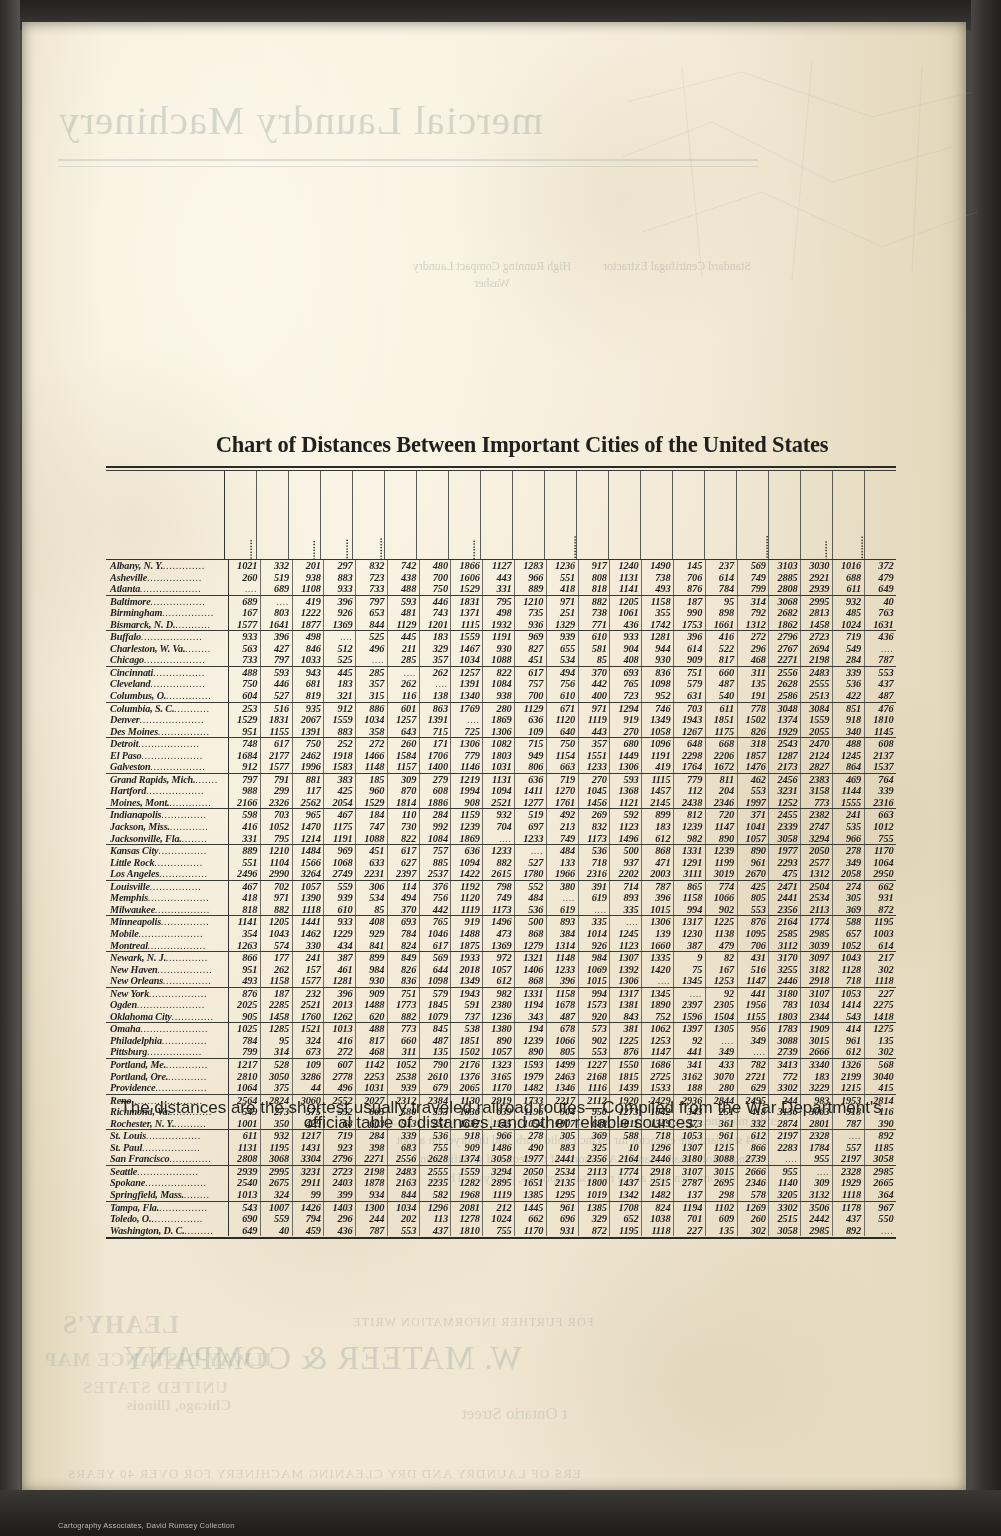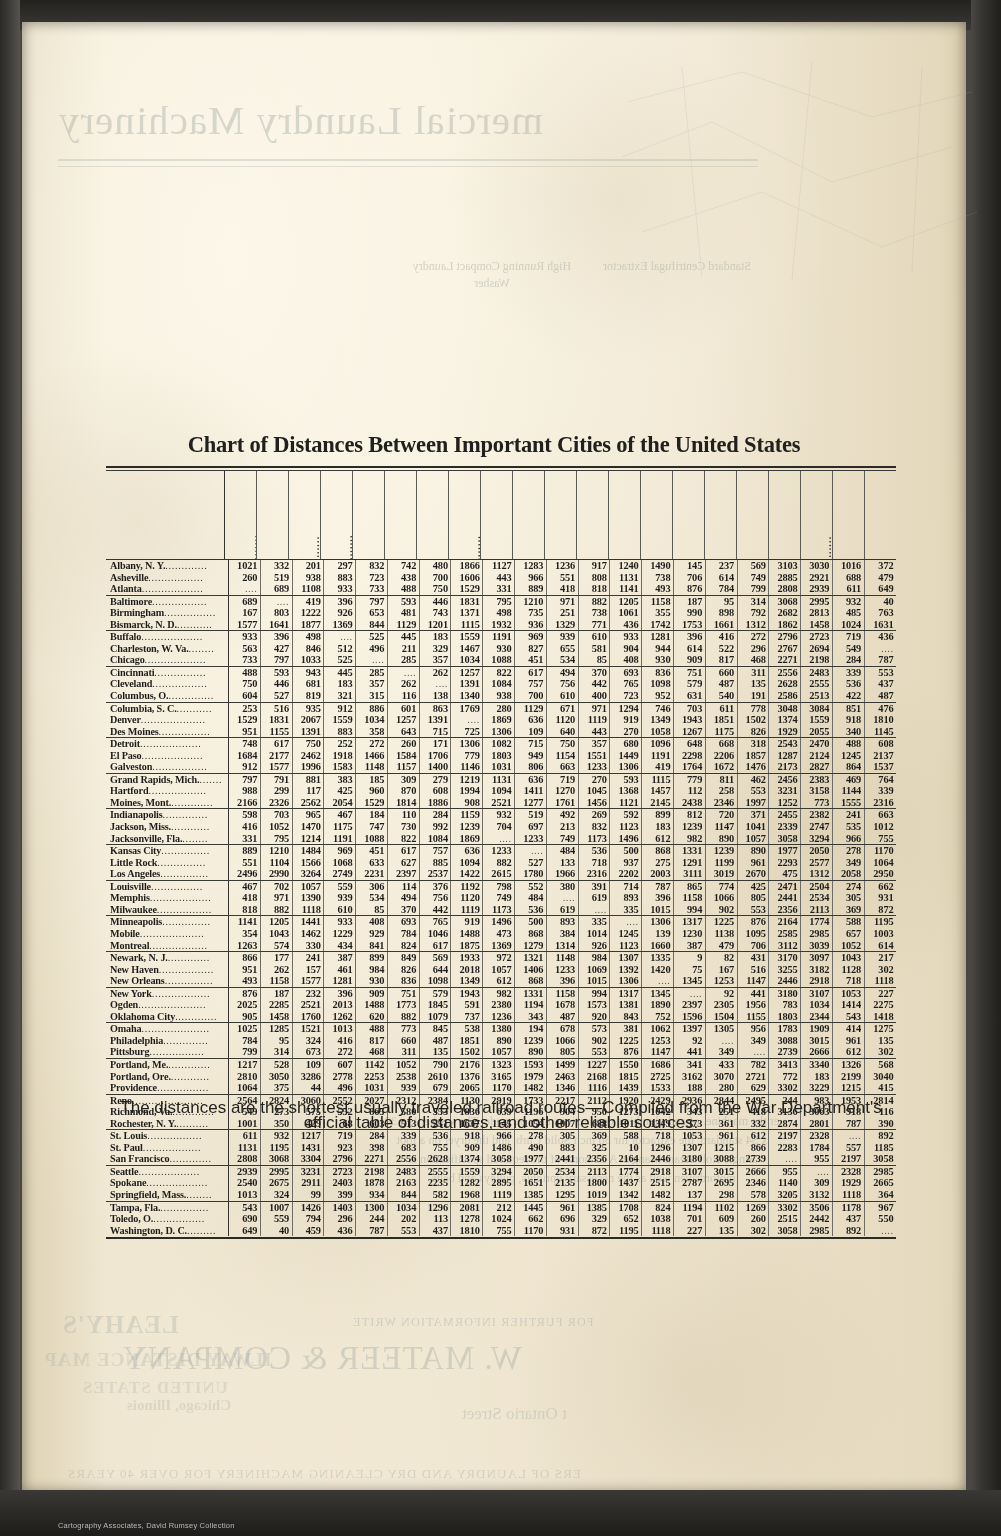--- a/index.html
+++ b/index.html
@@ -199,28 +199,30 @@
   .chart-title {
     position: absolute;
     left: 0; top: 410px;
     width: 944px;
     text-align: center;
     font-family: "Liberation Serif", serif;
     font-weight: bold;
     font-size: 22.5px;
     color: #20201e;
     letter-spacing: -0.2px;
+    padding-left: 28px;
   }
 
   
   .table-wrap {
     position: absolute;
     left: 84px;
     top: 444px;
     width: 790px;
+    font-style: italic;
   }
   .rule-top-thick {
     width: 790px; height: 0;
     border-top: 2.5px solid #2a2a27;
   }
   .rule-top-thin {
     width: 790px; height: 0;
     border-top: 1px solid #3a3a36;
     margin-top: 2px;
   }
@@ -936,21 +938,21 @@
                 <td class="num"><span>870</span></td>
                 <td class="num"><span>608</span></td>
                 <td class="num"><span>1994</span></td>
                 <td class="num"><span>1094</span></td>
                 <td class="num"><span>1411</span></td>
                 <td class="num"><span>1270</span></td>
                 <td class="num"><span>1045</span></td>
                 <td class="num"><span>1368</span></td>
                 <td class="num"><span>1457</span></td>
                 <td class="num"><span>112</span></td>
-                <td class="num"><span>258</span></td>
+                <td class="num"><span>204</span></td>
                 <td class="num"><span>553</span></td>
                 <td class="num"><span>3231</span></td>
                 <td class="num"><span>3158</span></td>
                 <td class="num"><span>1144</span></td>
                 <td class="num"><span>339</span></td>
               </tr>
               <tr class="band-end">
                 <td class="stub"><span>Moines, Mont.</span><span class="dotfill"> .............</span></td>
                 <td class="num first"><span>2166</span></td>
                 <td class="num"><span>2326</span></td>
@@ -1078,21 +1080,21 @@
                 <td class="num"><span>1068</span></td>
                 <td class="num"><span>633</span></td>
                 <td class="num"><span>627</span></td>
                 <td class="num"><span>885</span></td>
                 <td class="num"><span>1094</span></td>
                 <td class="num"><span>882</span></td>
                 <td class="num"><span>527</span></td>
                 <td class="num"><span>133</span></td>
                 <td class="num"><span>718</span></td>
                 <td class="num"><span>937</span></td>
-                <td class="num"><span>275</span></td>
+                <td class="num"><span>471</span></td>
                 <td class="num"><span>1291</span></td>
                 <td class="num"><span>1199</span></td>
                 <td class="num"><span>961</span></td>
                 <td class="num"><span>2293</span></td>
                 <td class="num"><span>2577</span></td>
                 <td class="num"><span>349</span></td>
                 <td class="num"><span>1064</span></td>
               </tr>
               <tr class="band-end">
                 <td class="stub"><span>Los Angeles</span><span class="dotfill"> ...............</span></td>

